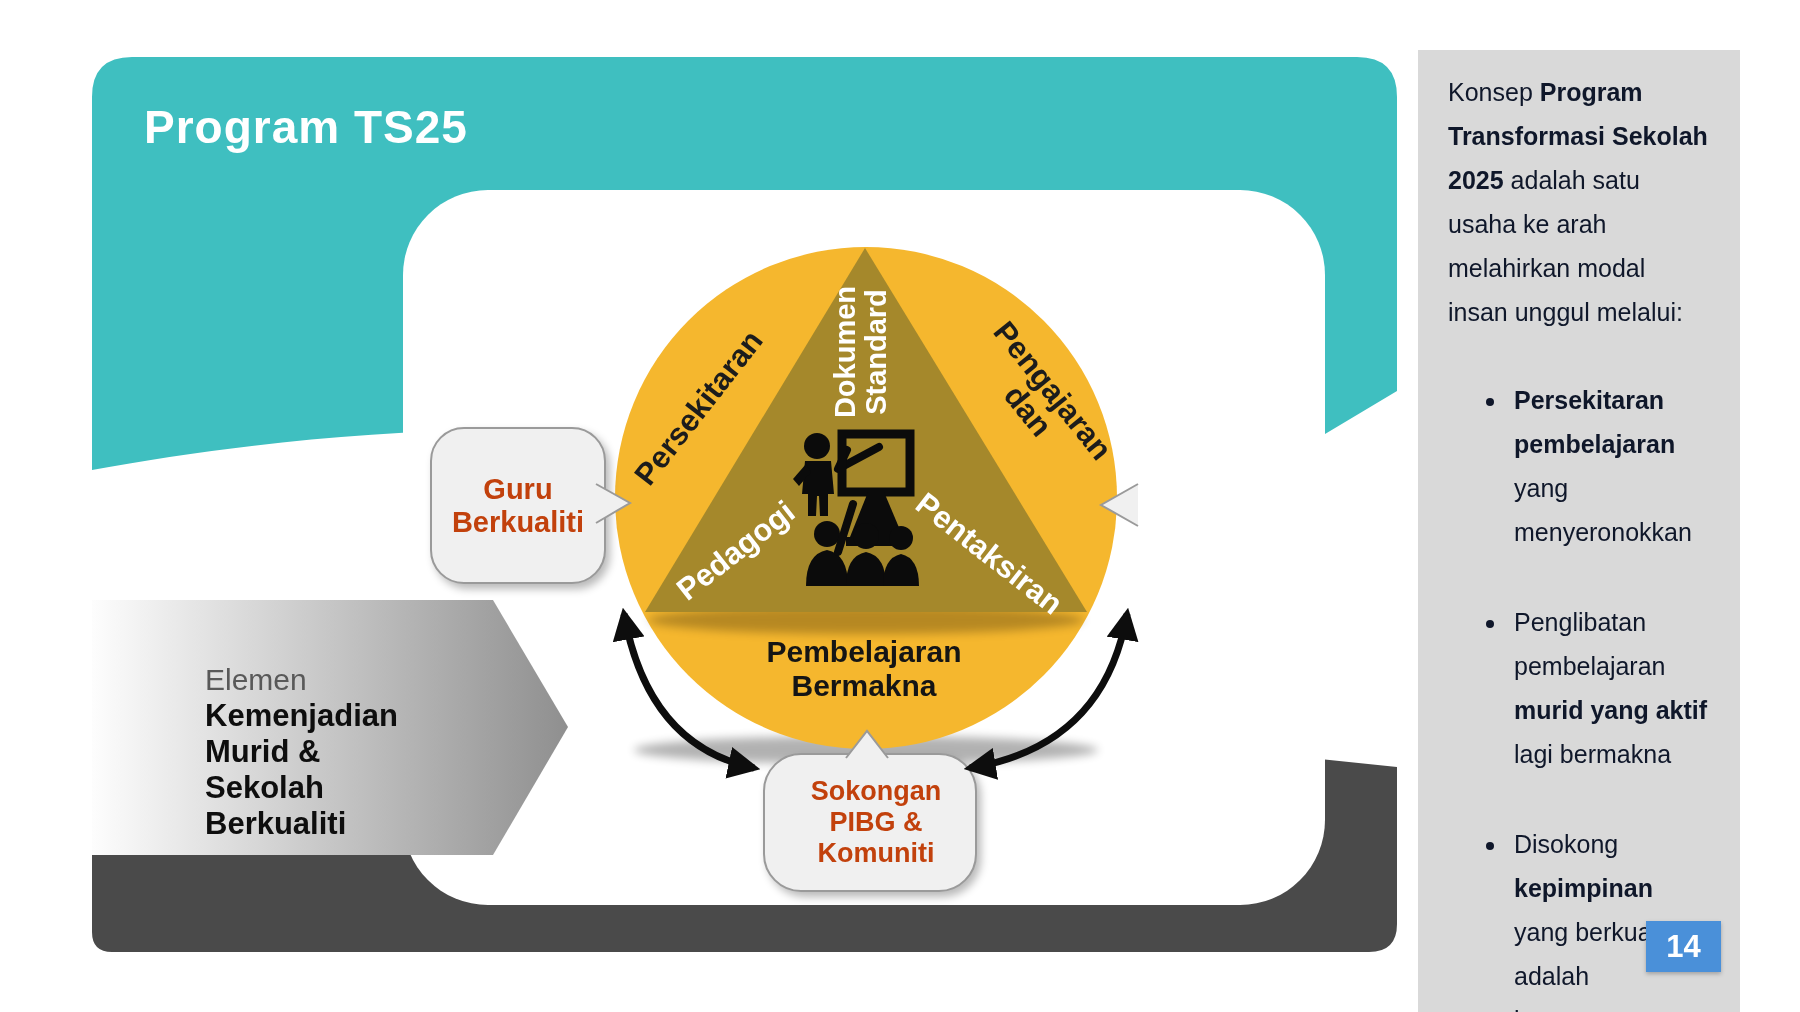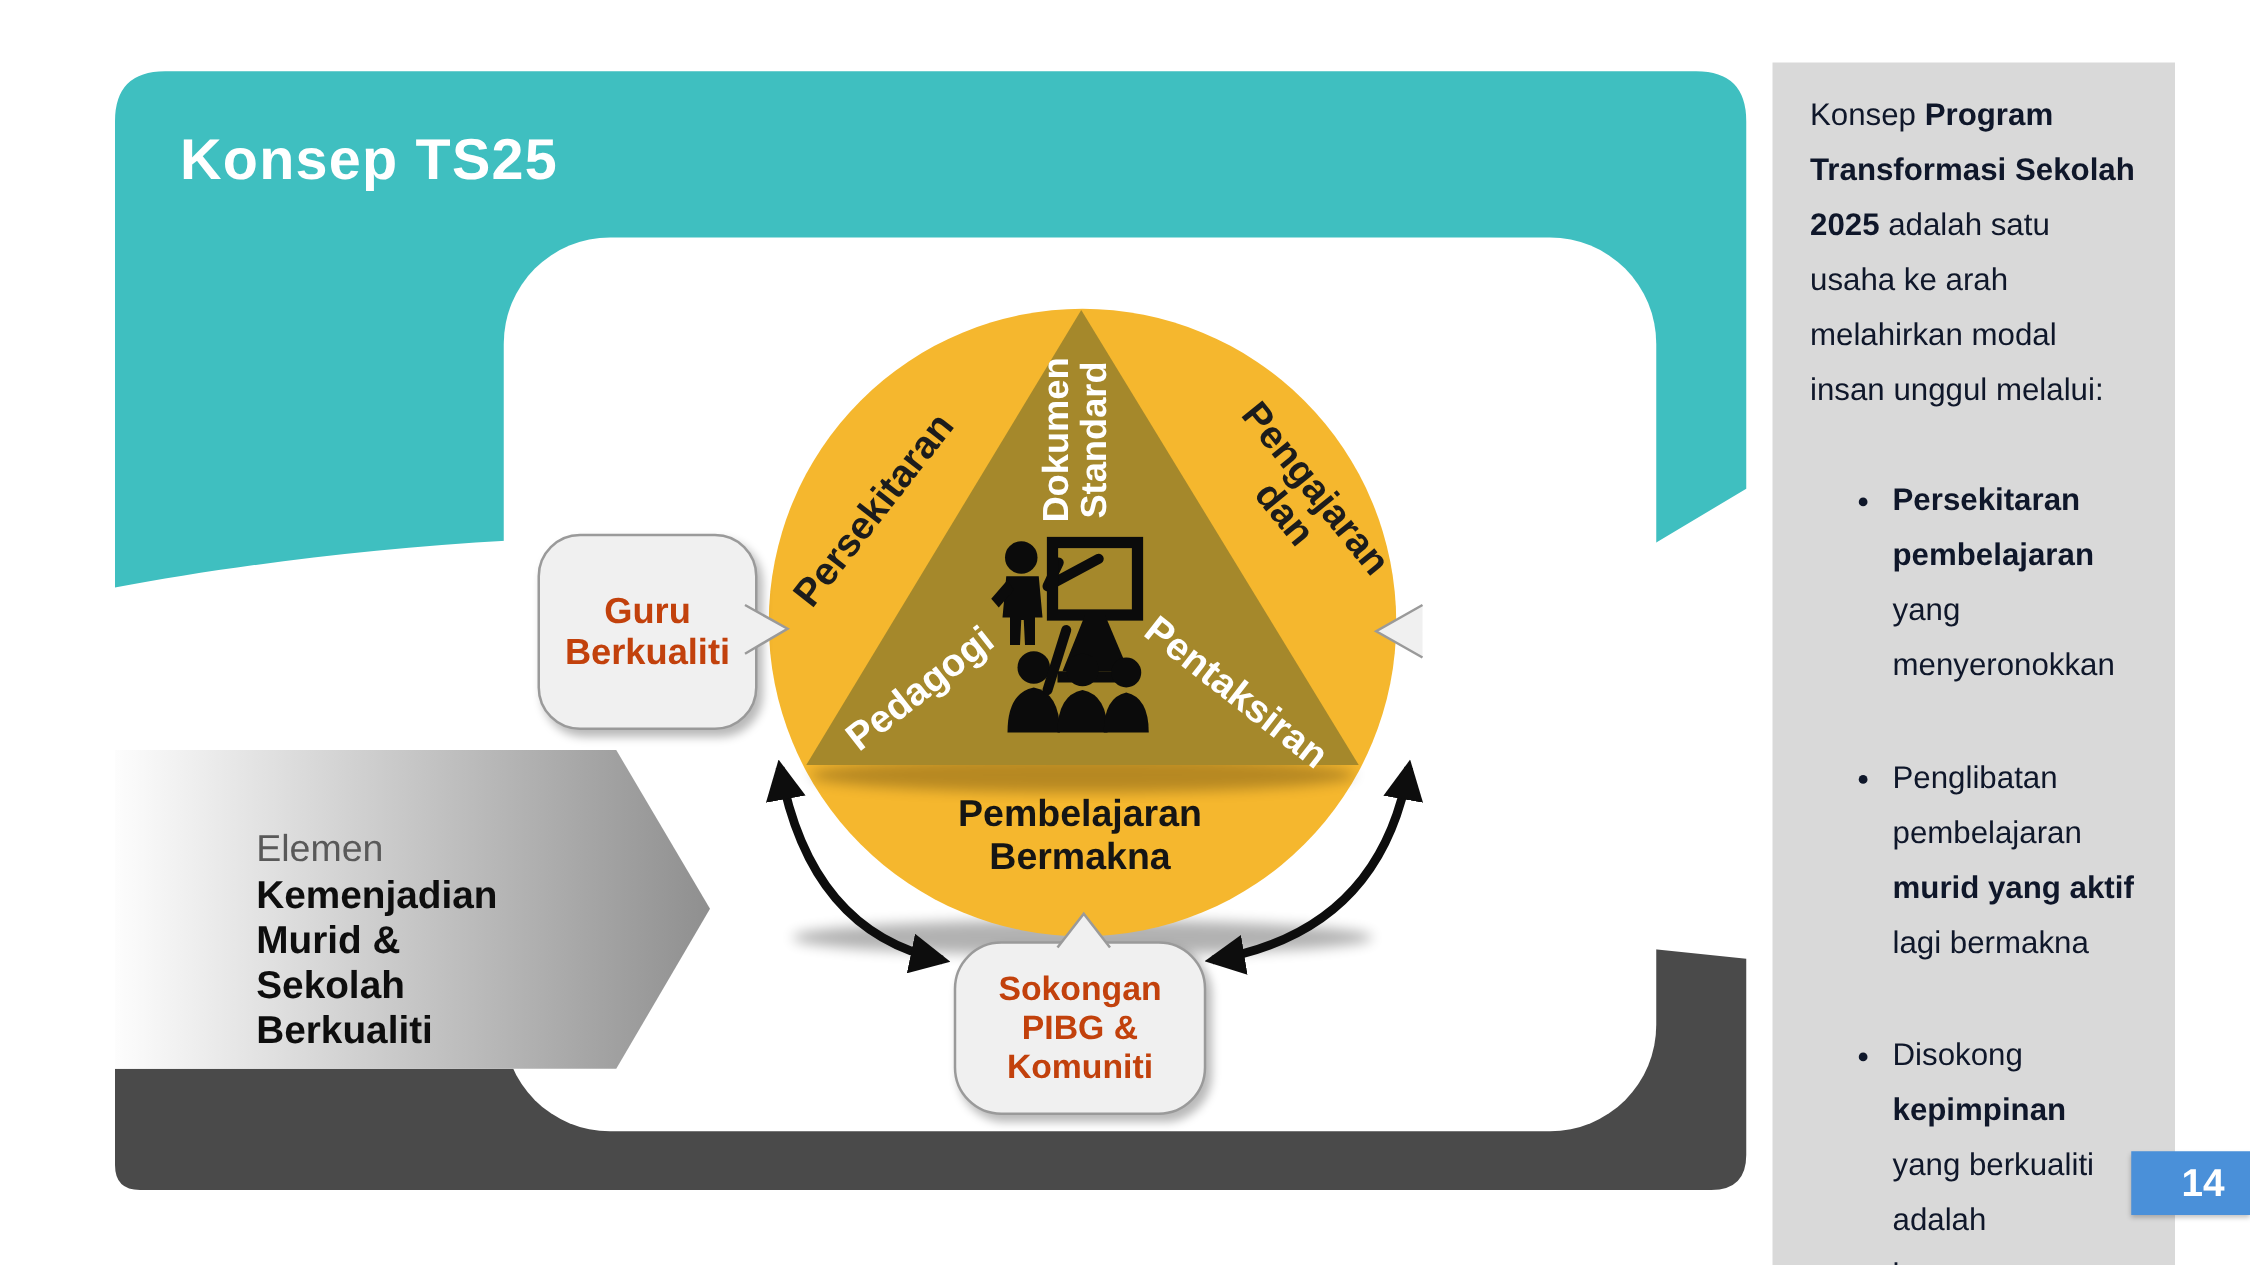--- a/index.html
+++ b/index.html
@@ -42,37 +42,37 @@
   .lbl-pembelajaran{left:864px;top:669px;font-size:30px;color:#151515;line-height:34px;
       transform:translate(-50%,-50%);}
 
   
   .bubble{z-index:7;background:var(--bubble-fill);border:2px solid var(--bubble-border);
           border-radius:34px;display:flex;align-items:center;justify-content:center;
           text-align:center;font-weight:bold;color:#c2410c;white-space:pre-line;
           box-shadow:4px 5px 8px rgba(0,0,0,0.28);}
   .bubble-guru{left:430px;top:427px;width:172px;height:153px;font-size:29px;line-height:33px;}
   .bubble-pemimpin{left:1132px;top:427px;width:172px;height:151px;font-size:29px;line-height:33px;}
-  .bubble-sokongan{left:763px;top:753px;width:198px;height:135px;font-size:27px;line-height:31px;border-radius:38px;}
+  .bubble-sokongan{left:763px;top:753px;width:198px;height:135px;font-size:27px;line-height:31px;border-radius:38px;padding-left:12px;}
 
   
   #fg-svg{position:absolute;left:0;top:0;z-index:8;pointer-events:none;}
 
   
   .sidebar{left:1418px;top:50px;width:322px;height:962px;background:var(--sidebar-bg);
            z-index:5;box-sizing:border-box;padding:20px 28px 0 30px;color:#0f172a;}
   .sidebar .intro{font-size:25px;line-height:44px;margin:0 0 44px 0;}
   .sidebar ul{margin:0;padding:0 0 0 32px;}
   .sidebar li{font-size:25px;line-height:44px;margin-bottom:46px;padding-left:6px;margin-left:28px;}
   .sidebar strong{font-weight:bold;}
 
   
-  .badge{left:1705px;top:921px;width:75px;height:51px;background:var(--badge-blue);
+  .badge{left:1646px;top:921px;width:75px;height:51px;background:var(--badge-blue);
          color:#fff;font-weight:bold;font-size:31px;display:flex;align-items:center;
-         justify-content:center;z-index:9;box-shadow:0 2px 4px rgba(0,0,0,0.25);padding-left:20px;}
+         justify-content:center;z-index:9;box-shadow:0 2px 4px rgba(0,0,0,0.25);}
 </style>
 </head>
 <body>
 
 <div class="slide">
 
   <svg id="bg-svg" width="1800" height="1012" viewBox="0 0 1800 1012">
     <defs>
       <linearGradient id="arrowGrad" x1="0" y1="0" x2="1" y2="0">
         <stop offset="0" stop-color="#fdfdfd"></stop>
@@ -121,21 +121,21 @@
       <circle cx="827" cy="534" r="13"></circle>
       <path d="M 806 586 Q 806 554 827 550 Q 848 554 848 586 Z"></path>
       <line x1="838" y1="552" x2="853" y2="504" stroke="#0b0b0b" stroke-width="8" stroke-linecap="round"></line>
       <circle cx="866" cy="536" r="13"></circle>
       <path d="M 846 586 Q 846 556 866 552 Q 886 556 886 586 Z"></path>
       <circle cx="901" cy="538" r="12"></circle>
       <path d="M 883 586 Q 883 558 901 554 Q 919 558 919 586 Z"></path>
     </g>
   </svg>
 
-  <div class="abs title">Konsep TS25</div>
+  <div class="abs title">Program TS25</div>
 
   <div class="abs arrow-text">
     <div class="pre">Elemen</div>
     <div class="main">Kemenjadian
 Murid &amp;
 Sekolah
 Berkualiti</div>
   </div>
 
   <div class="abs dlabel lbl-persekitaran">Persekitaran</div>

